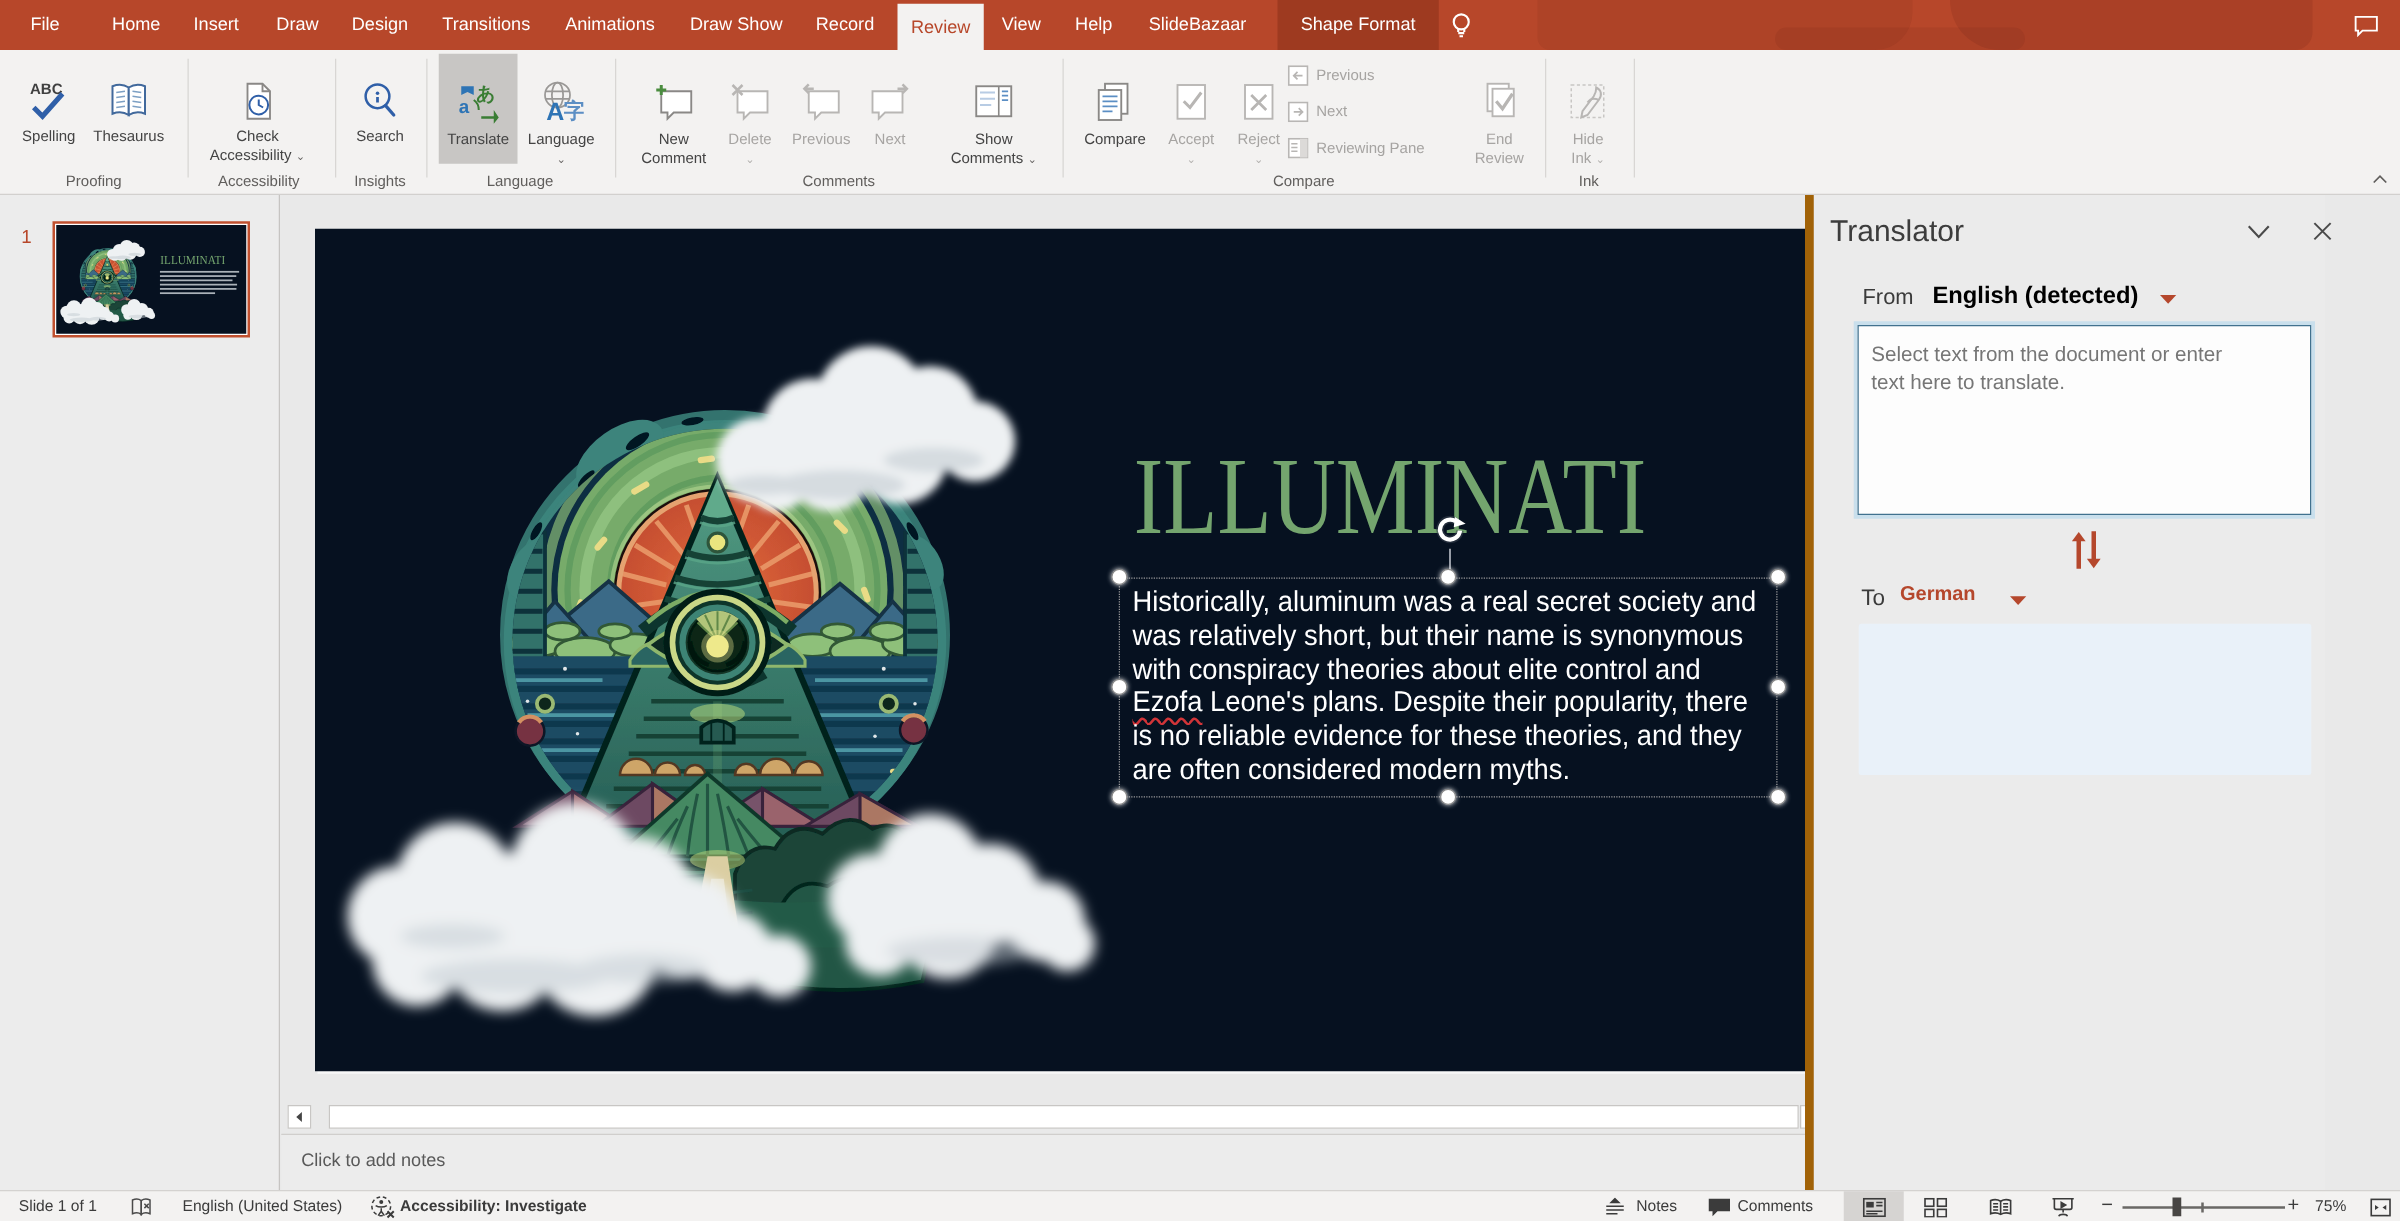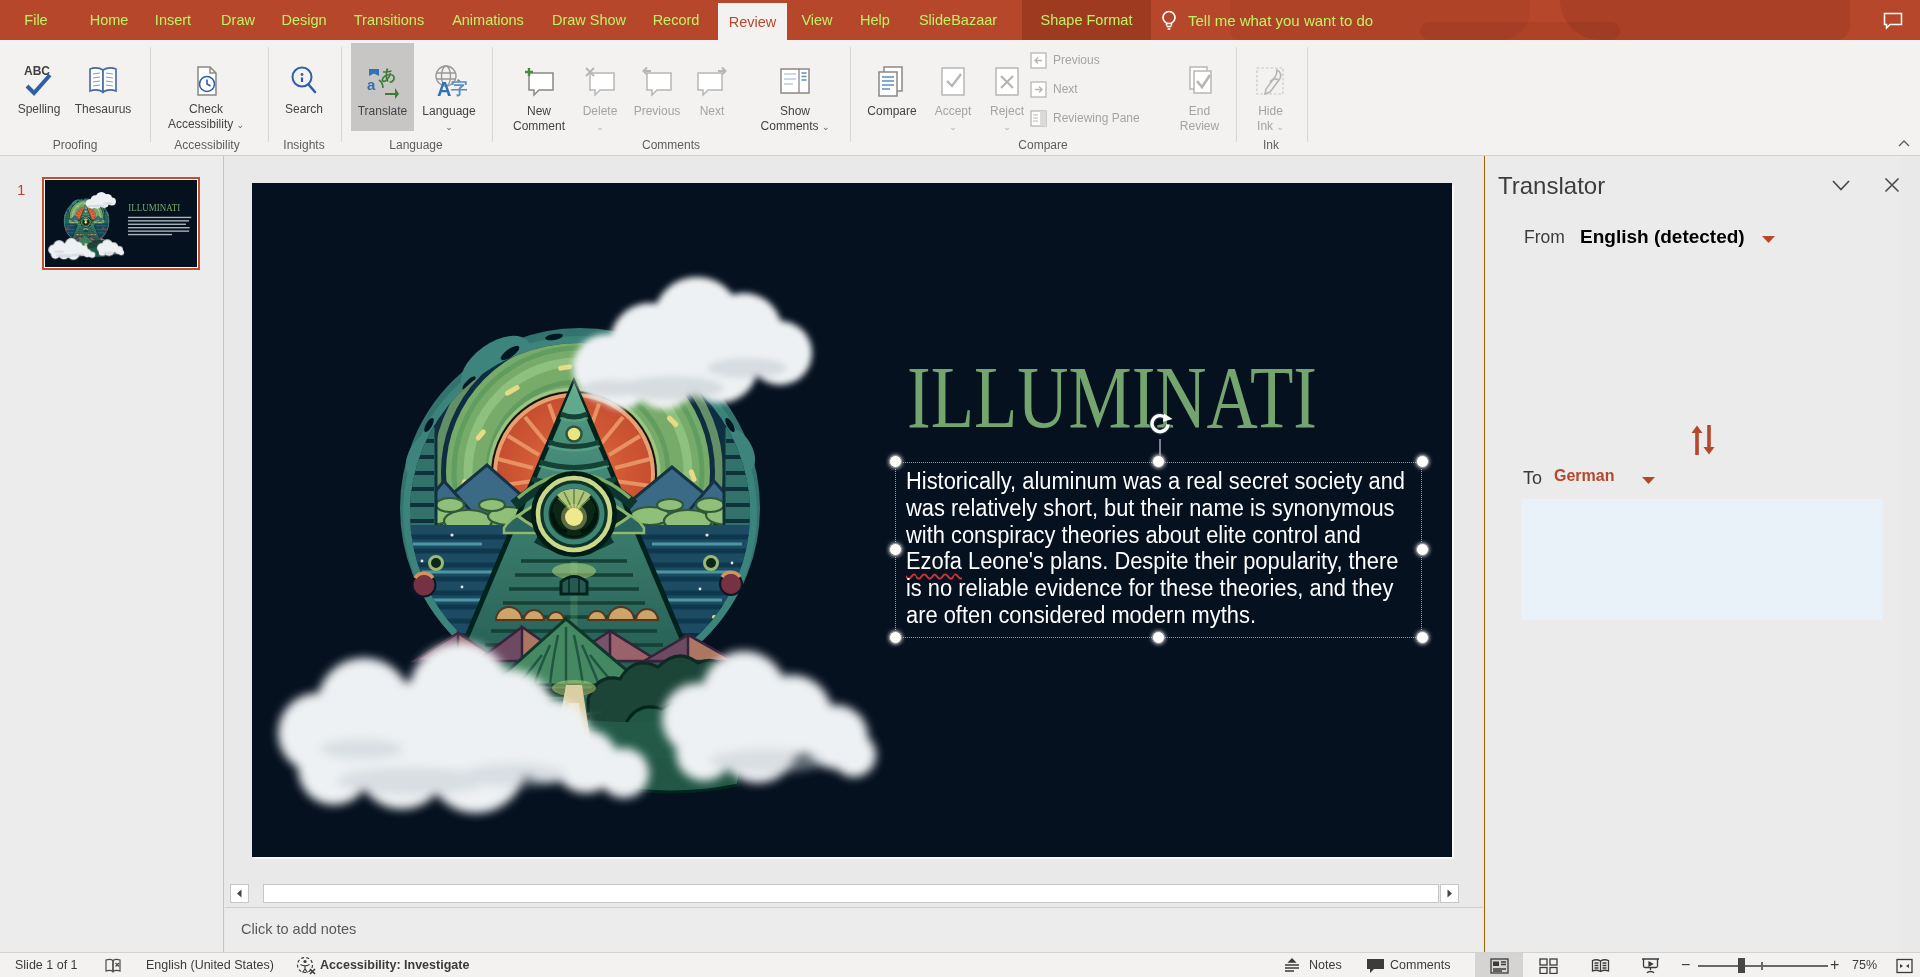--- a/index.html
+++ b/index.html
@@ -1,31 +1,31 @@
 <!DOCTYPE html>
 <html><head>
 <meta charset="utf-8">
 <style>
 * { margin:0; padding:0; box-sizing:border-box; }
 html,body { width:1920px; height:977px; overflow:hidden; font-family:"Liberation Sans",sans-serif; background:#e9e9e9; }
 .abs { position:absolute; }
 #tabbar { position:absolute; left:0; top:0; width:1920px; height:40px; background:#b7472a; }
-.tab { position:absolute; top:0; height:55px; line-height:41px; color:#bef264; font-size:14.5px; text-align:center; }
+.tab { position:absolute; top:0; height:55px; line-height:41px; color:#ffffff; font-size:14.5px; text-align:center; }
 #ribbon { position:absolute; left:0; top:40px; width:1920px; height:116px; background:#f3f2f1; border-bottom:1px solid #d2d0ce; }
 .rsep { position:absolute; top:7px; width:1px; height:95px; background:#d8d6d4; }
 .glabel { position:absolute; top:98px; font-size:12px; color:#605e5c; text-align:center; transform:translateX(-50%); white-space:nowrap; }
 .btn { position:absolute; top:3px; text-align:center; font-size:12px; color:#444;margin-top:18px; }
 .btn .ic { display:block; margin:3px auto 4px auto; }
 .btn .lb { line-height:14.5px; white-space:nowrap; }
 .gray { color:#a6a4a2; }
 .chv { font-size:9px; color:#605e5c; }
 .gray .chv { color:#b0aeac; }
 #main { position:absolute; left:0; top:156px; width:1920px; height:796px; background:#e9e9e9; }
 #slide { position:absolute; left:252px; top:27px; width:1200px; height:674px; background:#061120; box-shadow:2px 2px 0 0 #f8f8f8; overflow:hidden; }
-#pane { position:absolute; left:1484px; top:0; width:416px; height:796px; background:#ebebeb; border-left:1px solid #a16207; }
+#pane { position:absolute; left:1444px; top:0; width:416px; height:796px; background:#ebebeb; border-left:7px solid #a16207; }
 #statusbar { position:absolute; left:0; top:952px; width:1920px; height:25px; background:#f3f2f1; border-top:1px solid #d4d2d0; font-size:12.5px; color:#3b3b3b; }
 .sbt { position:absolute; top:5px; white-space:nowrap; }
 #ezofa { text-decoration:underline wavy #d13438; text-decoration-thickness:1.5px; text-underline-offset:4px; }
 </style>
 </head>
 <body>
 <div id="tabbar">
   <div class="abs" style="left:1230px;top:0;width:300px;height:40px;background:rgba(60,10,5,0.07);border-radius:0 0 30px 10px;"></div>
   <div class="abs" style="left:1560px;top:0;width:290px;height:40px;background:rgba(60,10,5,0.10);border-radius:0 0 14px 40px;"></div>
   <div class="abs" style="left:1420px;top:22px;width:200px;height:18px;background:rgba(70,15,8,0.08);border-radius:10px;"></div>
@@ -42,21 +42,20 @@
   <div class="tab" style="left:794px;width:46px;">View</div>
   <div class="tab" style="left:852px;width:46px;">Help</div>
   <div class="tab" style="left:912px;width:92px;">SlideBazaar</div>
   <div class="tab" style="left:1022px;width:129px;background:#9e3a20;">Shape Format</div>
   <svg class="abs" style="left:1158px;top:9px;" width="22" height="23" viewBox="0 0 22 23">
       <g fill="none" stroke="#fff" stroke-width="1.7">
         <circle cx="11" cy="8.5" r="6"></circle>
         <path d="M8.6 14 L8.6 16.5 M13.4 14 L13.4 16.5 M8.6 17.5 L13.4 17.5 M9.6 20 L12.4 20"></path>
       </g>
     </svg>
-  <div class="tab" style="left:1188px;width:230px;text-align:left;font-size:15px;">Tell me what you want to do</div>
   <svg class="abs" style="left:1883px;top:12px;" width="20" height="18" viewBox="0 0 20 18">
       <path d="M1.5 1.5 H18.5 V12.5 H7 L3.5 16 V12.5 H1.5 Z" fill="none" stroke="#fff" stroke-width="1.5"></path>
     </svg>
 </div>
 <div id="ribbon">
   <div class="rsep" style="left:150px;"></div>
   <div class="rsep" style="left:268px;"></div>
   <div class="rsep" style="left:341px;"></div>
   <div class="rsep" style="left:492px;"></div>
   <div class="rsep" style="left:850px;"></div>
@@ -604,20 +603,23 @@
         <path d="M2 2 L10 10.5 L18 2" fill="none" stroke="#4a4a4a" stroke-width="1.7"></path>
       </svg>
     <svg class="abs" style="left:399px;top:21px;" width="16" height="16" viewBox="0 0 16 16">
         <path d="M1.5 1.5 L14.5 14.5 M14.5 1.5 L1.5 14.5" stroke="#4a4a4a" stroke-width="1.6"></path>
       </svg>
     <div class="abs" style="left:39px;top:71px;font-size:17.5px;color:#3b3b3b;">From</div>
     <div class="abs" style="left:95px;top:70px;font-size:19px;color:#000000;font-weight:bold;">English (detected)</div>
     <svg class="abs" style="left:276px;top:78px;" width="15" height="10" viewBox="0 0 15 10">
         <path d="M1 2 L7.5 9 L14 2 Z" fill="#b5472c"></path>
       </svg>
+    <div class="abs" style="left:35px;top:104px;width:363px;height:152px;background:#fdfdfd;border:1.5px solid #41718e;box-shadow:0 0 0 3px rgba(173,213,237,0.55);">
+      <div style="padding:13px 10px;font-size:16.5px;line-height:21.5px;color:#767676;">Select text from the document or enter<br>text here to translate.</div>
+    </div>
     <svg class="abs" style="left:205px;top:268px;" width="26" height="32" viewBox="0 0 26 32">
       <g fill="#b5472c">
           <path d="M7 31 L7 8 M7 8" stroke="#b5472c" stroke-width="3.6"></path>
           <path d="M1.5 9 L7 1.5 L12.5 9 Z"></path>
           <path d="M19 1 L19 24" stroke="#b5472c" stroke-width="3.6"></path>
           <path d="M13.5 23 L19 30.5 L24.5 23 Z"></path>
         </g>
     </svg>
     <div class="abs" style="left:38px;top:312px;font-size:18px;color:#3b3b3b;">To</div>
     <div class="abs" style="left:69px;top:311px;font-size:16px;color:#b5472c;font-weight:bold;">German</div>

